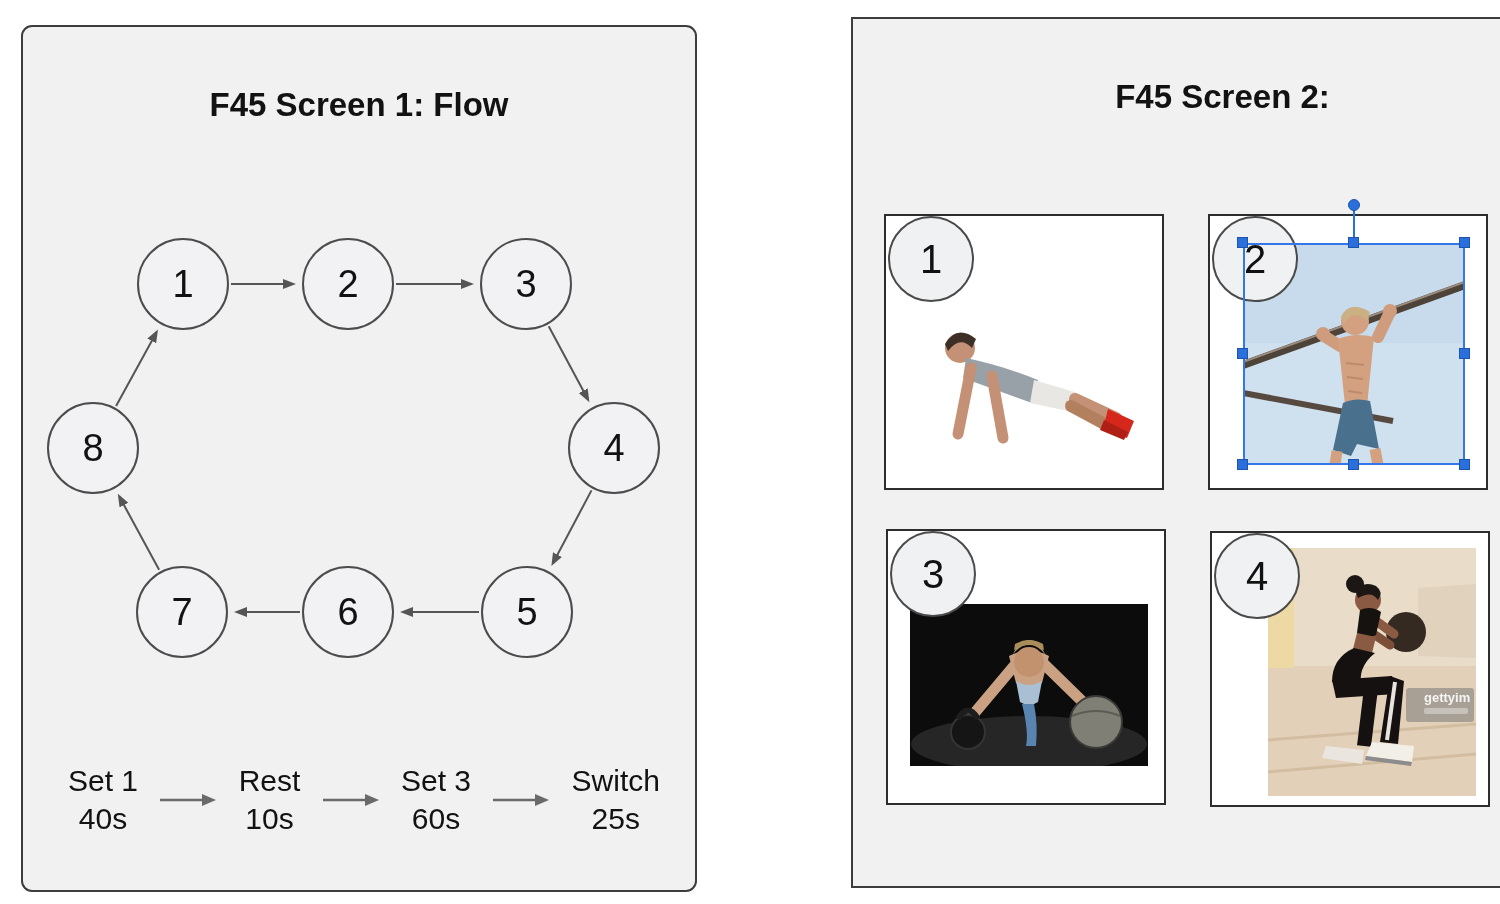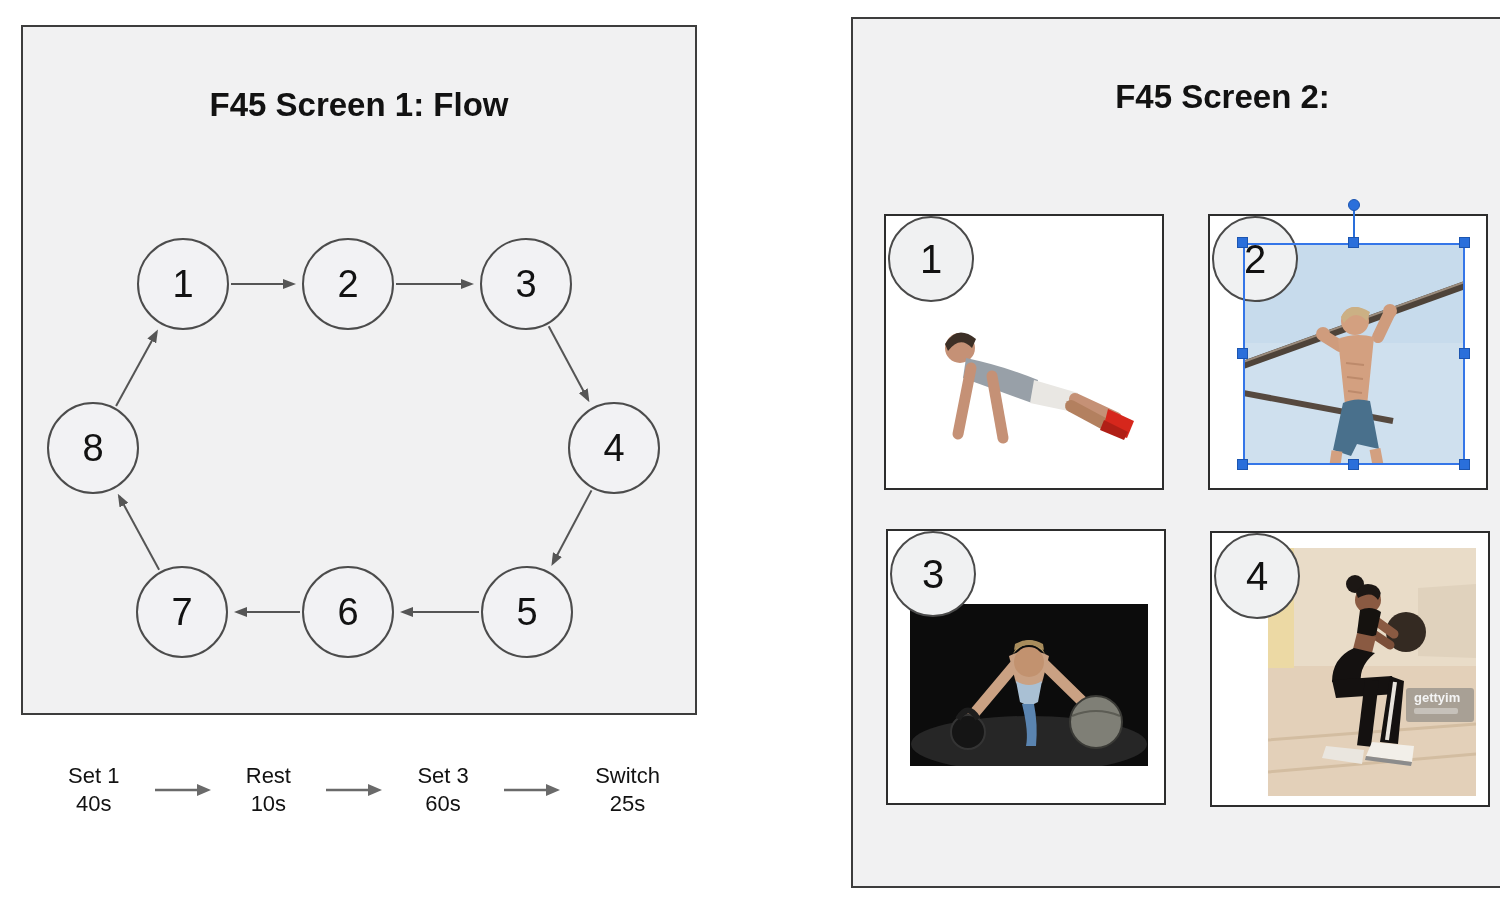--- a/index.html
+++ b/index.html
@@ -3,36 +3,36 @@
 <meta charset="utf-8">
 <style>
   html,body { margin:0; padding:0; }
   body {
     width:1500px; height:904px; position:relative; overflow:hidden;
     background:#ffffff; font-family:"Liberation Sans", sans-serif; color:#141414;
   }
   .panel {
     position:absolute; background:#f1f1f2; border:2px solid #3d3d3d; box-sizing:border-box;
   }
-  #panel-left  { left:21px;  top:25px; width:676px; height:690px; }
+  #panel-left  { left:21px;  top:25px; width:676px; height:867px;border-radius:11px; }
   #panel-right { left:807px; top:17px; width:743px; height:871px;margin-left:44px; }
 
   .panel-title {
     position:absolute; top:57px; left:0; right:0; text-align:center;
     font-weight:bold; font-size:33px; line-height:1.28; color:#121212;
   }
 
   #flow-svg { position:absolute; left:0; top:0; }
 
   
   #sequence-row {
     position:absolute; left:45px; right:35px; top:735px;
     display:flex; justify-content:space-between; align-items:center;
   }
-  .seq-step { font-size:22px; line-height:1.25; text-align:center; color:#121212; white-space:nowrap; }
+  .seq-step { font-size:30px; line-height:1.25; text-align:center; color:#121212; white-space:nowrap; }
   .seq-step.italic { }
   .seq-arrow { flex:0 0 auto; }
 
   
   .card {
     position:absolute; width:280px; height:276px; background:#ffffff;
     border:2px solid #2d2d2d; box-sizing:border-box;
   }
   #card-1 { left:31px;  top:195px; }
   #card-2 { left:355px; top:195px; }
@@ -66,21 +66,21 @@
   .rot-line { position:absolute; left:143px; top:-6px; width:2px; height:33px; background:#2a6fdb; z-index:4; }
   .rot-handle {
     position:absolute; left:138px; top:-17px; width:12px; height:12px; border-radius:50%;
     background:#2a6fdb; border:1px solid #1c55b0; box-sizing:border-box; z-index:5;
   }
 
   
   .watermark {
     position:absolute; right:14px; top:155px; width:68px; height:34px;
     background:rgba(120,120,120,0.55); border-radius:3px; z-index:2;
-    padding:3px 8px; box-sizing:border-box; overflow:hidden;
+    padding:3px 18px; box-sizing:border-box; overflow:hidden;
   }
   .wm-main { font-size:13px; font-weight:bold; color:#f4f4f4; line-height:14px; letter-spacing:0; }
   .wm-sub  { margin-top:3px; width:44px; height:6px; background:rgba(255,255,255,0.35); border-radius:2px; }
 </style>
 </head>
 <body>
 
 <section class="panel" id="panel-left">
   <div class="panel-title">
     <div>F45 Screen 1: Flow</div>

